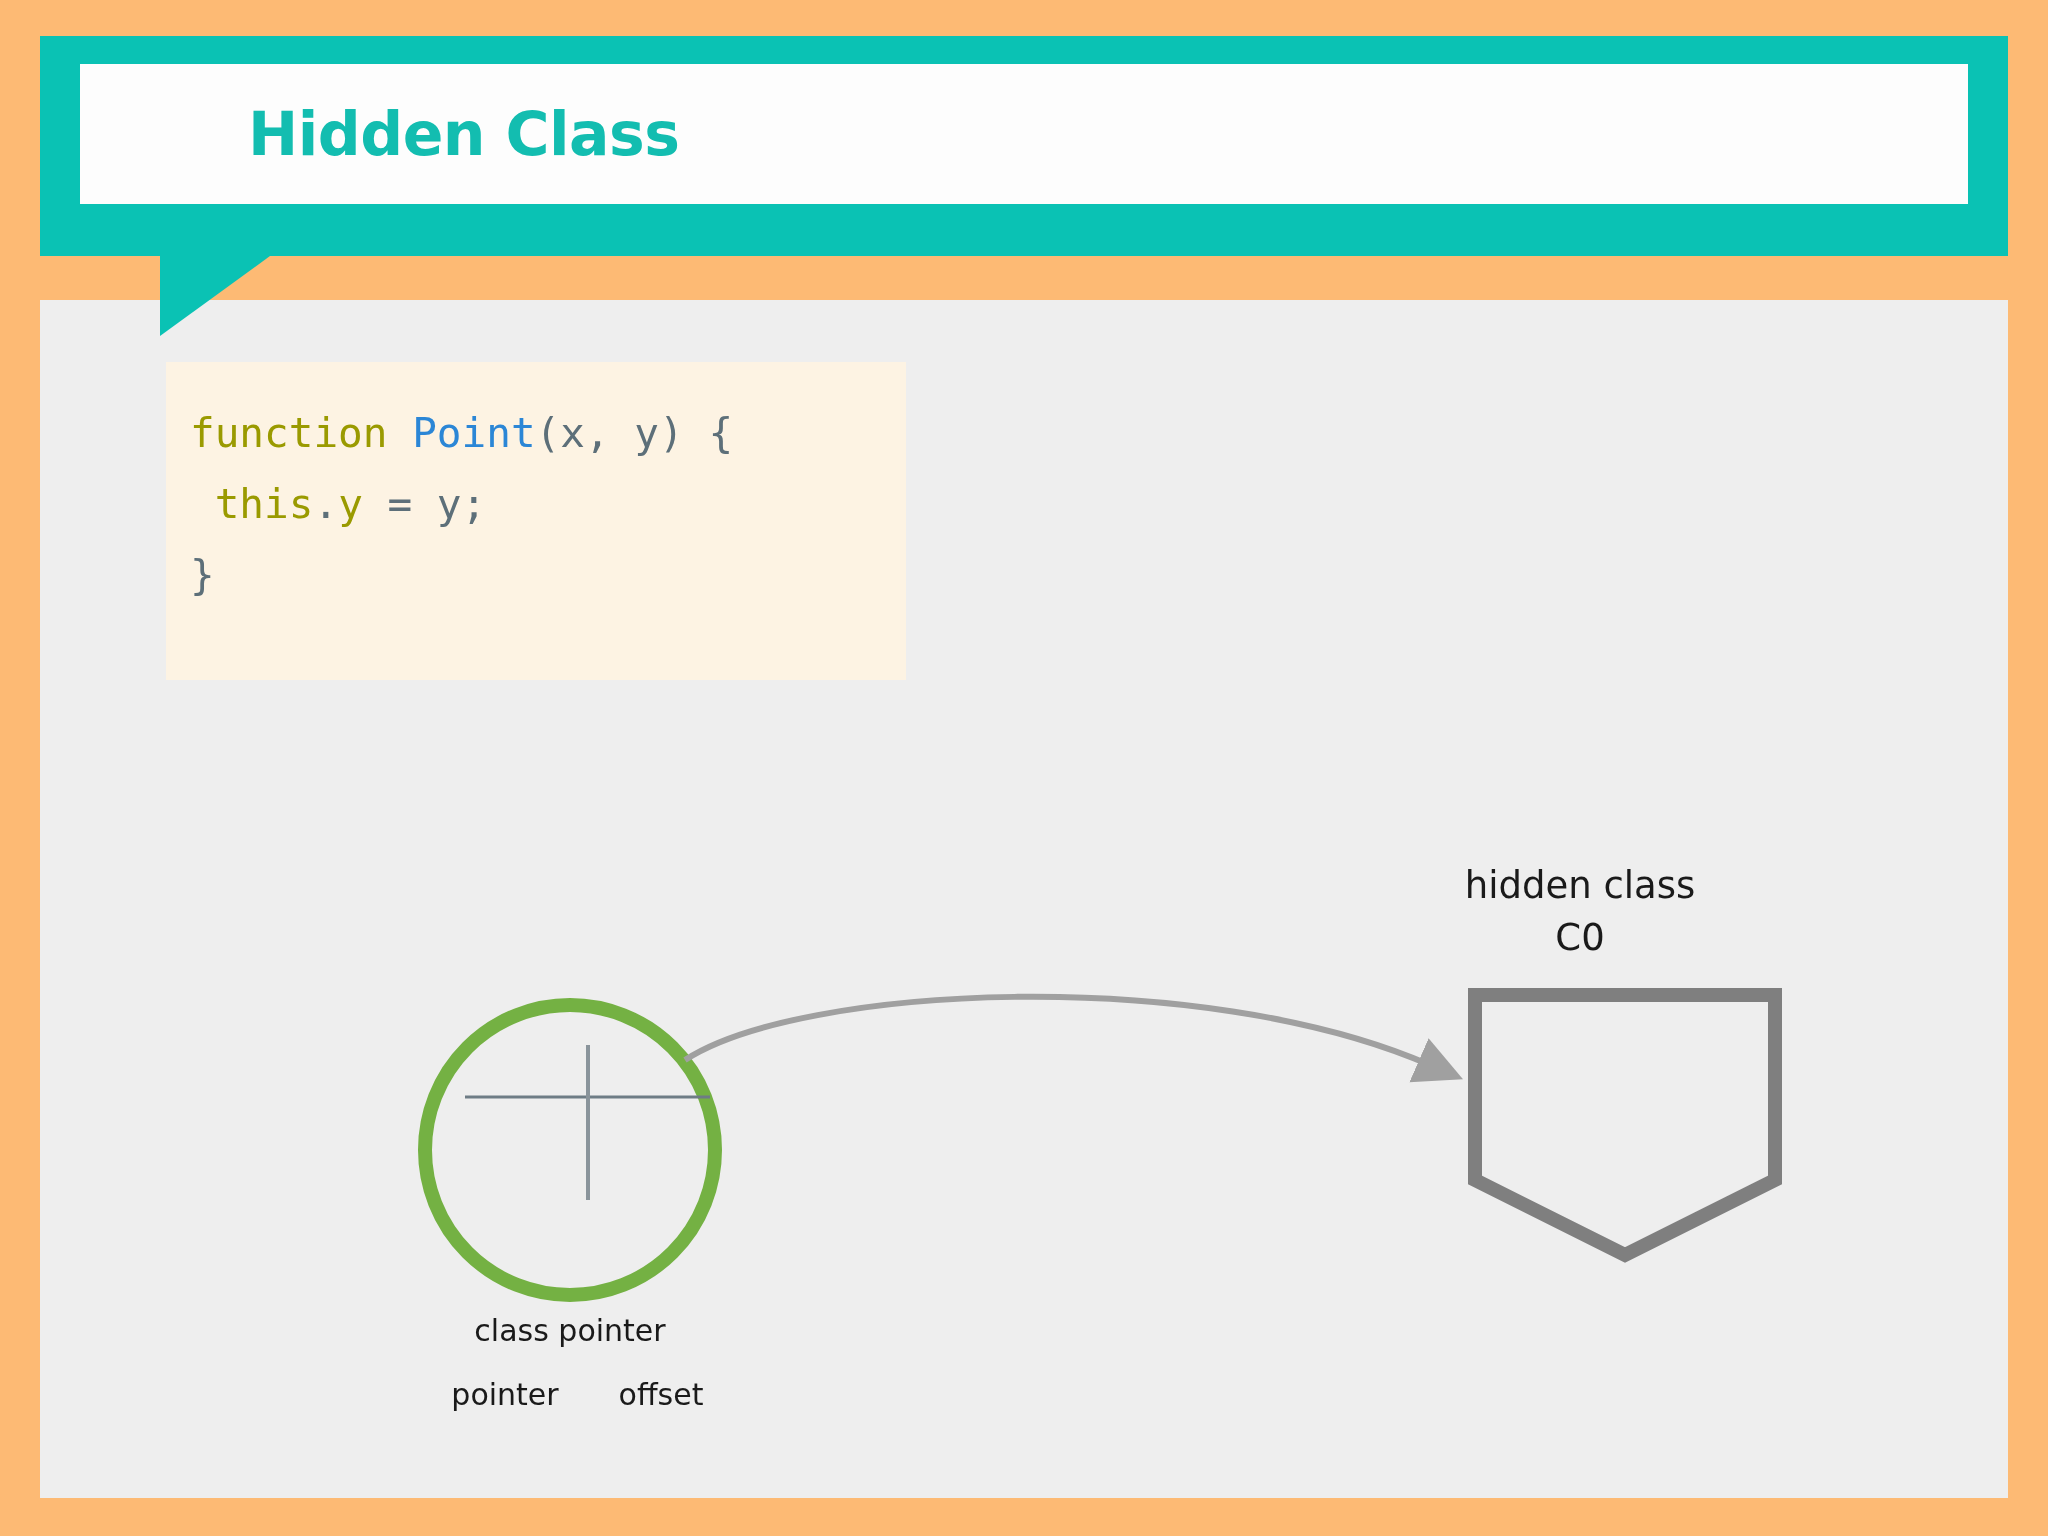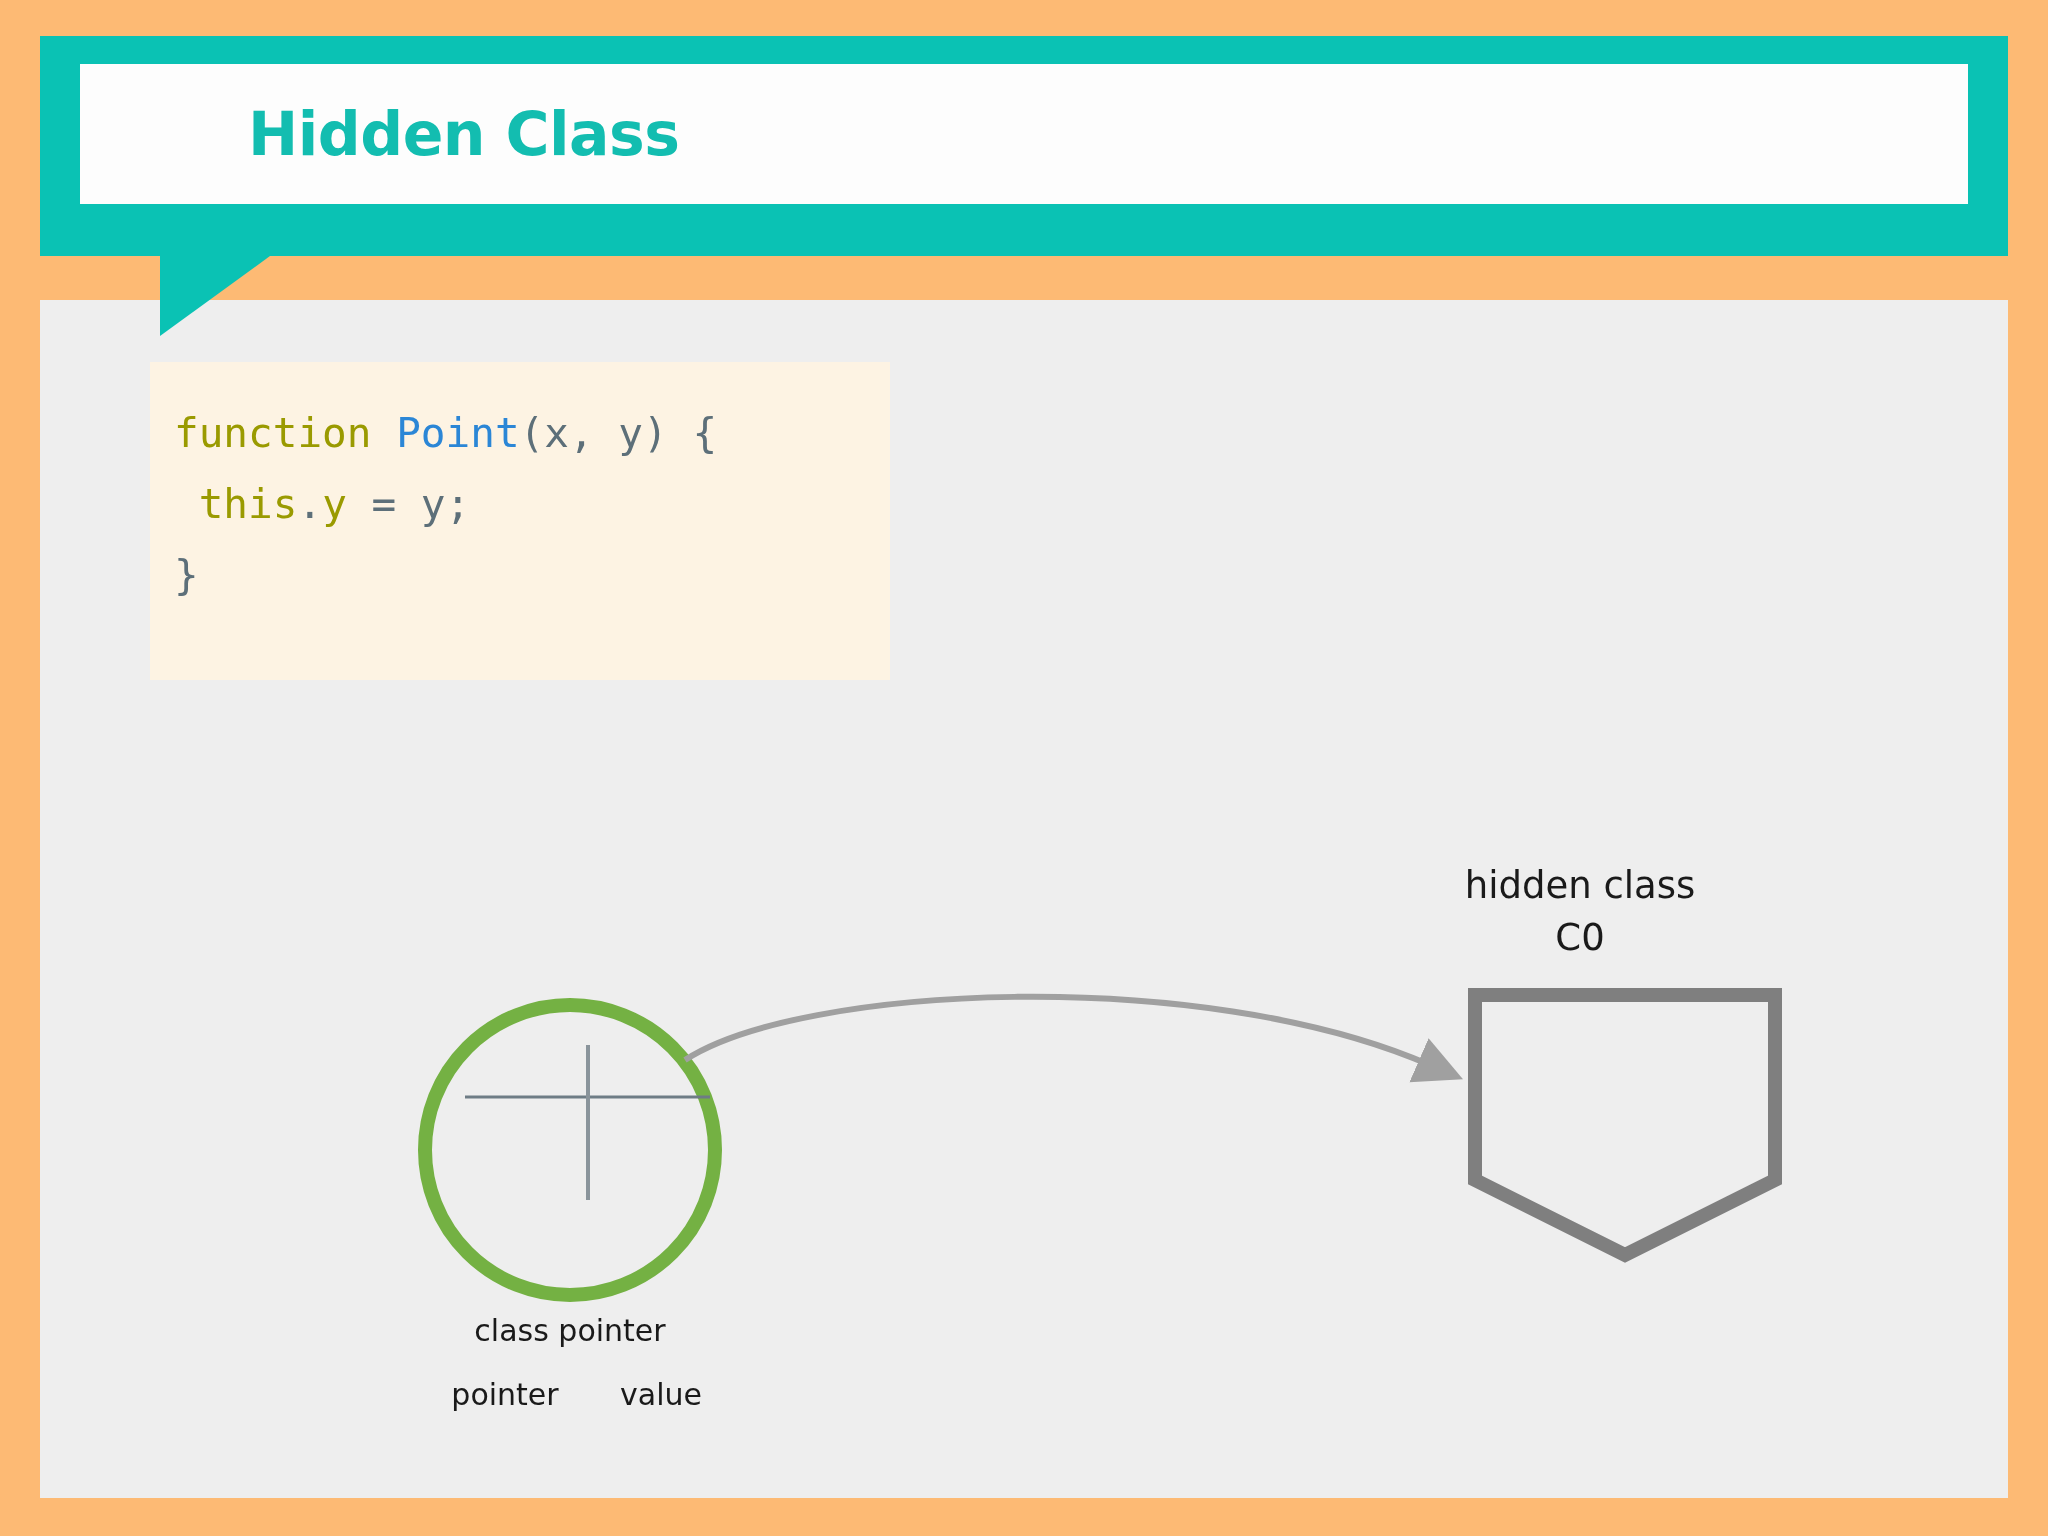--- a/index.html
+++ b/index.html
@@ -68,21 +68,21 @@
     width: 0;
     height: 0;
     border-left: 0px solid transparent;
     border-top: 80px solid #0ac2b4;
     border-right: 110px solid transparent;
   }
 
   
   #code-block {
     position: absolute;
-    left: 150px;
+    left: 166px;
     top: 362px;
     width: 740px;
     height: 318px;
     background: #fdf3e3;
     box-sizing: border-box;
     padding: 36px 0 0 24px;
   }
   .code-line {
     font-family: "DejaVu Sans Mono", monospace;
     font-size: 41px;
@@ -196,17 +196,17 @@
 
     <div class="diag-label" id="hidden-class-label">
       <div>hidden class</div>
       <div>C0</div>
     </div>
 
     <div class="diag-label" id="class-pointer-label">class pointer</div>
 
     <div class="diag-label" id="offset-label">pointer</div>
 
-    <div class="diag-label" id="value-label">value</div>
+    <div class="diag-label" id="value-label">offset</div>
 
   </div>
 
 </div>
 
 </body></html>

